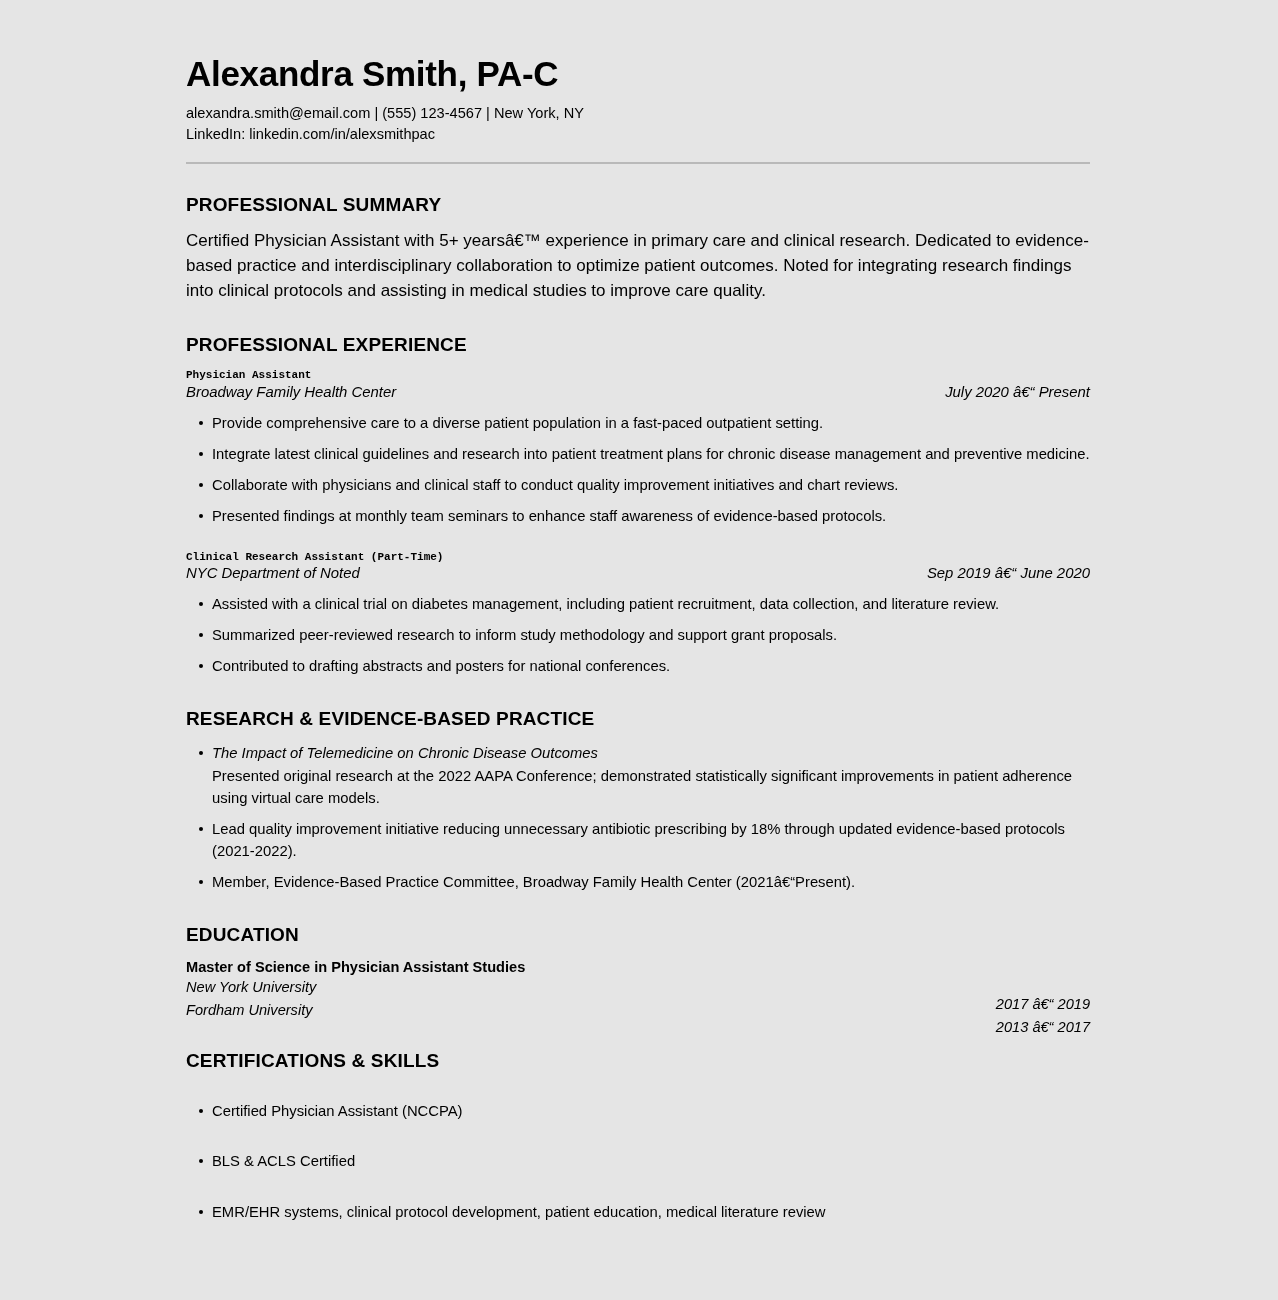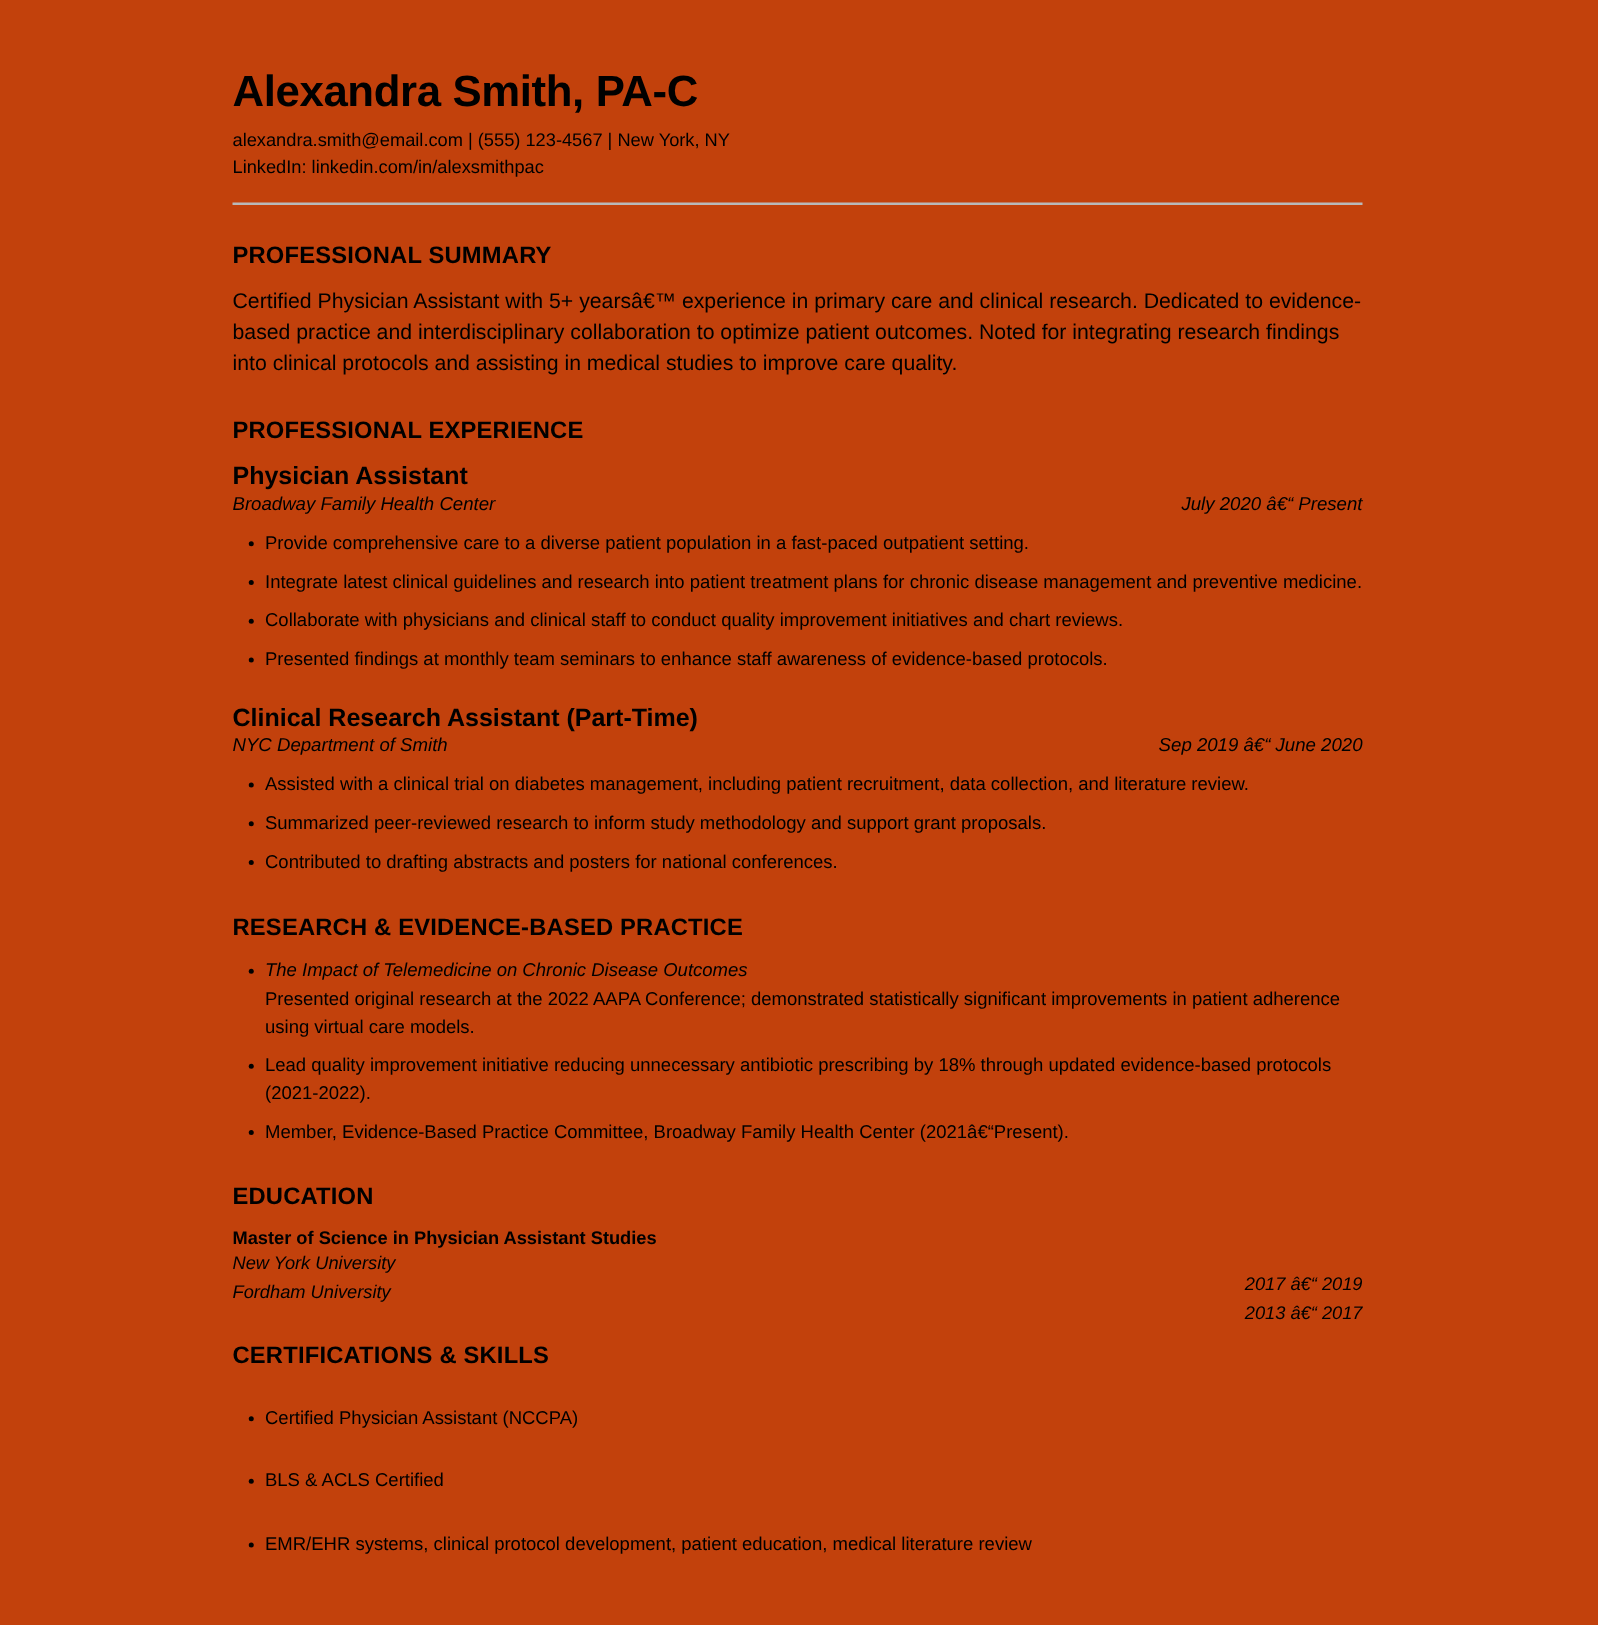--- a/index.html
+++ b/index.html
@@ -11,21 +11,21 @@
     width: 1278px;
     height: 1300px;
     font-family: "Liberation Sans", sans-serif;
     color: #000000;
     overflow: hidden;
   }
   .page {
     position: relative;
     width: 1278px;
     height: 1300px;
-    background: #c2410c;
+    background: #e5e5e5;
   }
   .content {
     position: absolute;
     left: 186px;
     top: 0;
     width: 904px;
   }
 
   
   .name {
@@ -72,24 +72,25 @@
   }
 
   
   .entry {
     margin-bottom: 4px;
   }
   .entry + .entry {
     margin-top: 22px;
   }
   .entry-title {
-    font-size: 20px;
+    font-size: 11px;
     font-weight: bold;
     line-height: 1.33;
     margin: 0;
+    font-family: Liberation Mono, monospace;
   }
   .entry-meta {
     display: flex;
     justify-content: space-between;
     align-items: baseline;
     margin: 0;
     line-height: 1.33;
   }
   .entry-org {
     font-size: 14.9px;
@@ -207,21 +208,21 @@
           <li>Provide comprehensive care to a diverse patient population in a fast-paced outpatient setting.</li>
           <li>Integrate latest clinical guidelines and research into patient treatment plans for chronic disease management and preventive medicine.</li>
           <li>Collaborate with physicians and clinical staff to conduct quality improvement initiatives and chart reviews.</li>
           <li>Presented findings at monthly team seminars to enhance staff awareness of evidence-based protocols.</li>
         </ul>
       </div>
 
       <div class="entry">
         <div class="entry-title">Clinical Research Assistant (Part-Time)</div>
         <div class="entry-meta">
-          <span class="entry-org">NYC Department of Smith</span>
+          <span class="entry-org">NYC Department of Noted</span>
           <span class="entry-date">Sep 2019 â€“ June 2020</span>
         </div>
         <ul class="bullets">
           <li>Assisted with a clinical trial on diabetes management, including patient recruitment, data collection, and literature review.</li>
           <li>Summarized peer-reviewed research to inform study methodology and support grant proposals.</li>
           <li>Contributed to drafting abstracts and posters for national conferences.</li>
         </ul>
       </div>
     </div>
 

